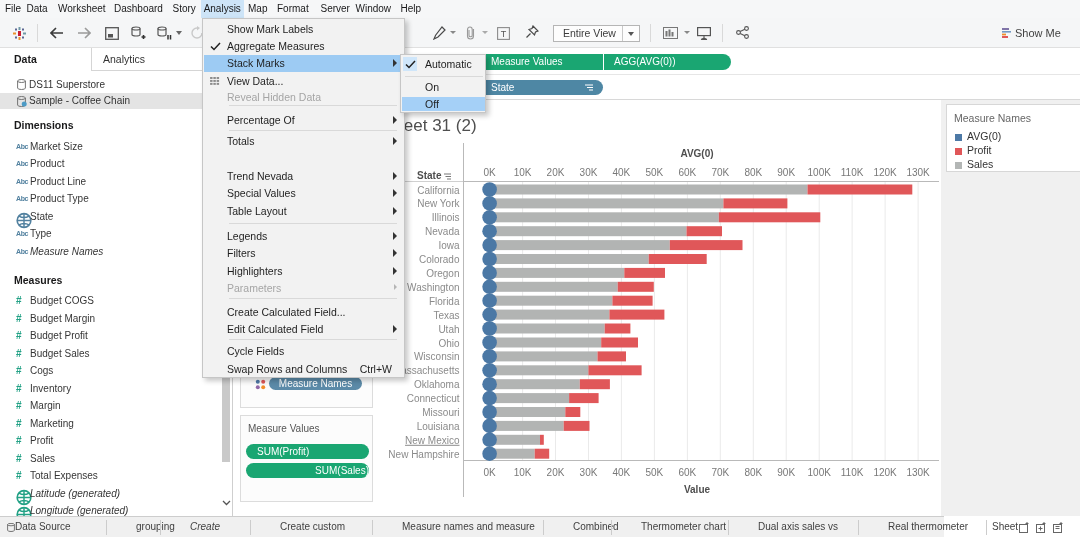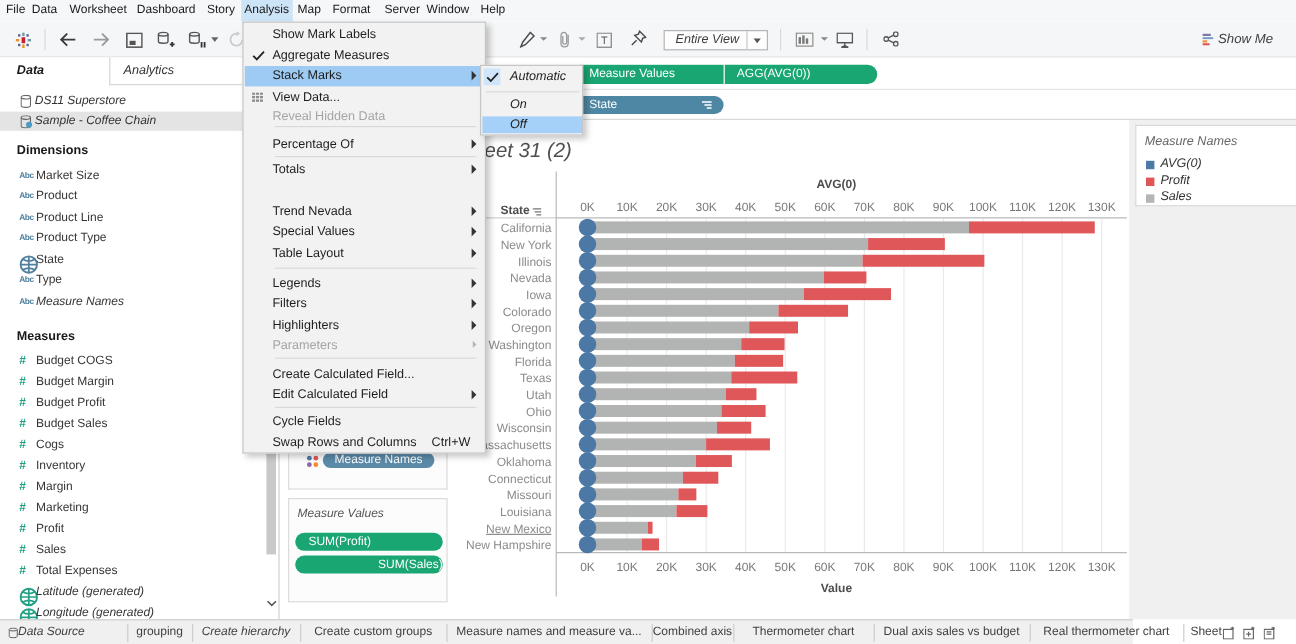--- a/index.html
+++ b/index.html
@@ -1,18 +1,18 @@
 <!DOCTYPE html>
 <html><head>
 <meta charset="utf-8">
 <style>
 * { margin:0; padding:0; box-sizing:border-box; }
 html,body { width:1080px; height:537px; font-family:"Liberation Sans",sans-serif; background:#fff; overflow:hidden; position:relative; }
 .abs { position:absolute; }
-.txt { position:absolute; white-space:nowrap;font-style:italic; }
+.txt { position:absolute; white-space:nowrap; }
 
 
 #menubar { left:0; top:0; width:1080px; height:18px; background:#f6f7f8; font-size:10px; color:#19191a; z-index:5; }
 #menubar span { position:absolute; top:0; height:18px; line-height:18px; }
 
 
 #toolbar { left:0; top:18px; width:1080px; height:30px; background:#f5f6f7; border-bottom:1px solid #e0e0e0; z-index:1; }
 
 
 #datapanel { left:0; top:48px; width:232px; height:468px; background:#ffffff; z-index:1; }
@@ -32,21 +32,21 @@
 .mi { position:absolute; left:1px; width:200px; height:17px; font-size:10.5px; color:#1e1e1e; }
 .mi .t { position:absolute; left:23px; line-height:17px; }
 .mi .arr { position:absolute; right:7px; top:4px; width:0; height:0; border-left:4px solid #333; border-top:4px solid transparent; border-bottom:4px solid transparent; }
 .mi.dis { color:#a5a5a5; }
 .mi.dis .arr { border-left-color:#b5b5b5; }
 .msep { position:absolute; left:26px; width:168px; height:1px; background:#d9d9d9; }
 #submenu { left:400px; top:54px; width:86px; height:59px; background:#f2f2f2; border:1px solid #c6c6c6; box-shadow:3px 3px 5px rgba(0,0,0,0.22); z-index:11; }
 
 
 #tabbar { left:0; top:516px; width:944px; height:21px; background:#f0f0f0; border-top:1px solid #cdcdcd; z-index:6; font-size:10px; color:#3f3f3f; }
-#tabbar .tab { position:absolute; top:0; height:20px; line-height:20px; text-align:center; }
+#tabbar .tab { position:absolute; top:0; height:20px; line-height:20px; text-align:left;padding-left:30px; }
 #tabbar .sep { position:absolute; top:3px; height:15px; width:1px; background:#cccccc; }
 </style>
 </head>
 <body>
 
 <div class="abs" id="menubar">
   <span style="left:5px;">File</span>
   <span style="left:26.5px;">Data</span>
   <span style="left:58px;">Worksheet</span>
   <span style="left:114px;">Dashboard</span>

